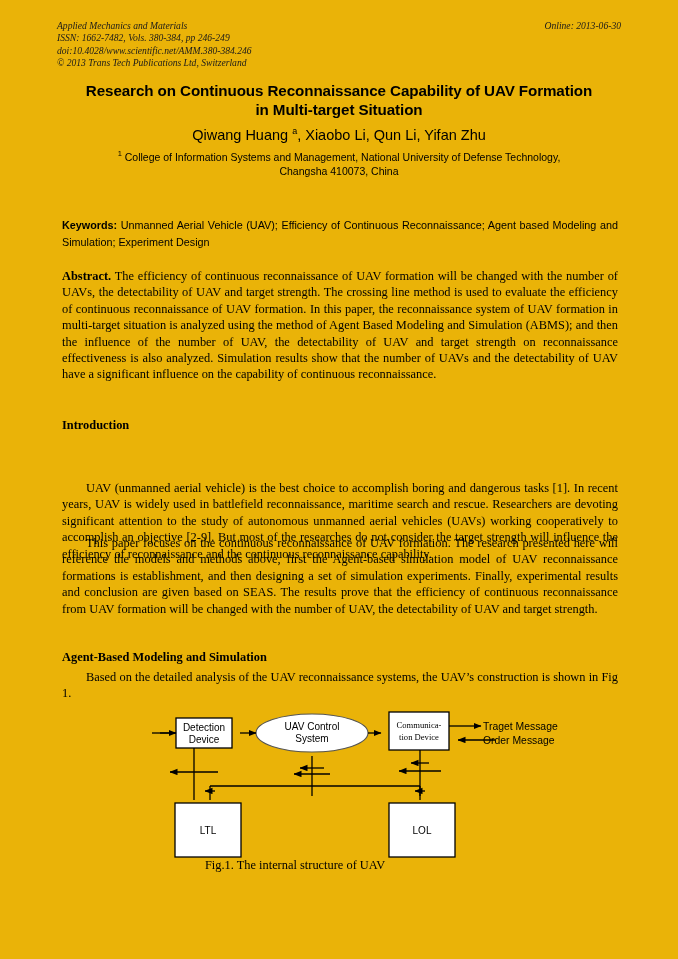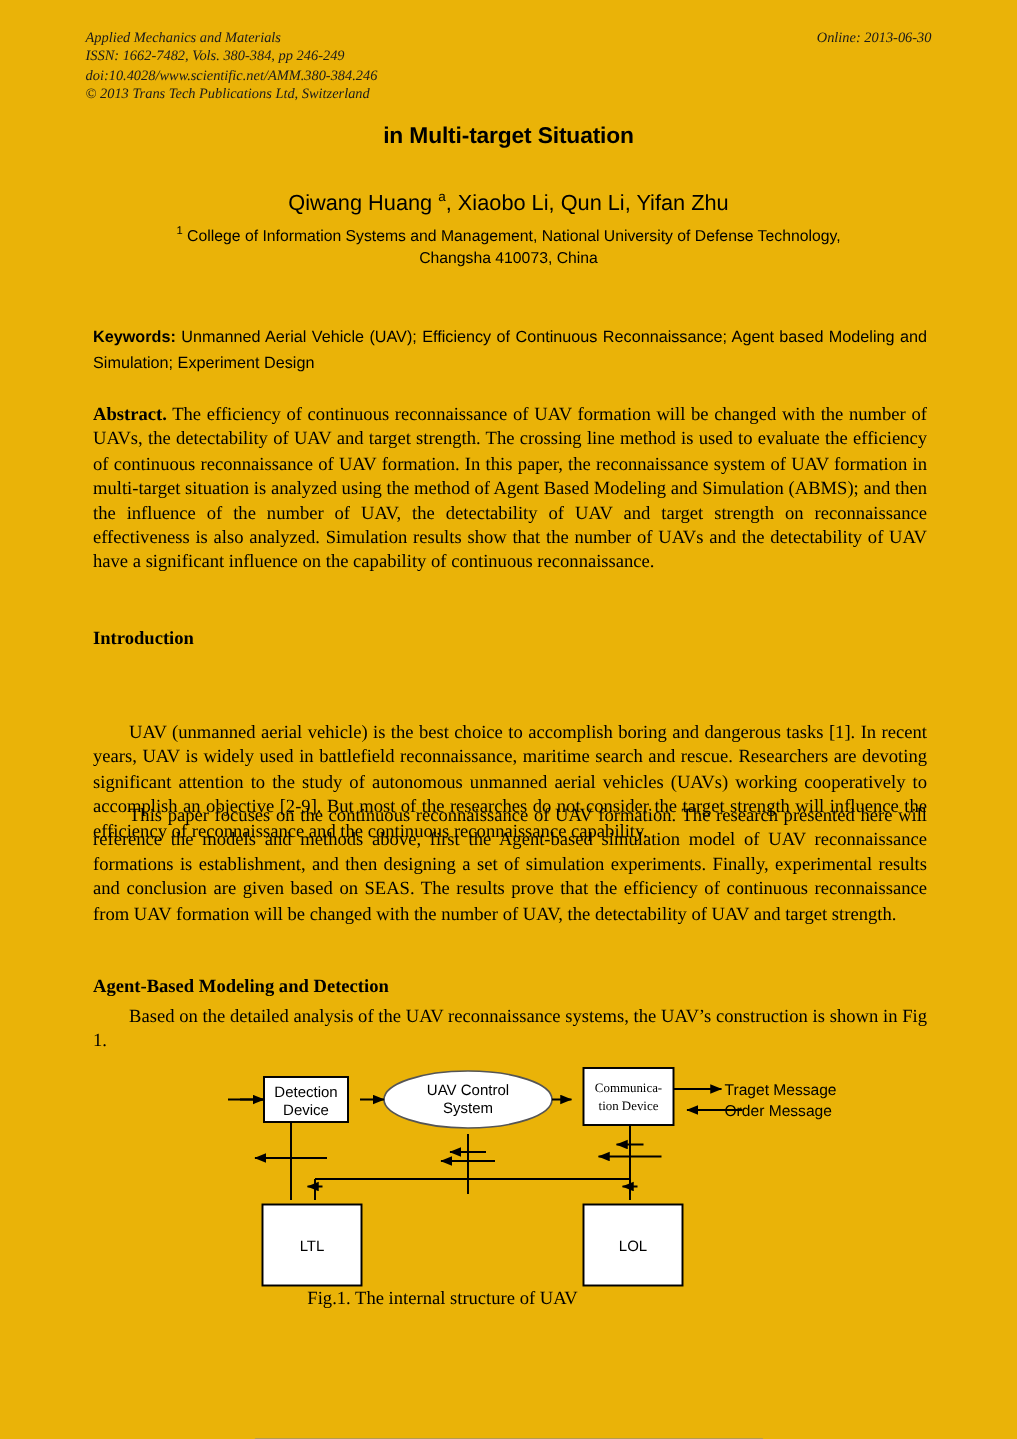--- a/index.html
+++ b/index.html
@@ -193,20 +193,21 @@
 
   <div class="journal-header">
     <div class="line">Applied Mechanics and Materials</div>
     <div class="line">ISSN: 1662-7482, Vols. 380-384, pp 246-249</div>
     <div class="line">doi:10.4028/www.scientific.net/AMM.380-384.246</div>
     <div class="line">© 2013 Trans Tech Publications Ltd, Switzerland</div>
     <div class="online">Online: 2013-06-30</div>
   </div>
 
   <div class="title">
+    <div>Research on Continuous Reconnaissance Capability of UAV Formation</div>
     <div>in Multi-target Situation</div>
   </div>
 
   <div class="authors">
     <span>Qiwang Huang </span><sup>a</sup><span>, Xiaobo Li, Qun Li, Yifan Zhu</span>
   </div>
 
   <div class="affiliation">
     <sup>1</sup><span> College of Information Systems and Management, National University of Defense Technology,</span>
     <div>Changsha 410073, China</div>
@@ -218,21 +219,21 @@
   </div>
 
   <div class="abstract">
     <b>Abstract.</b><span> The efficiency of continuous reconnaissance of UAV formation will be changed with the number of UAVs, the detectability of UAV and target strength. The crossing line method is used to evaluate the efficiency of continuous reconnaissance of UAV formation. In this paper, the reconnaissance system of UAV formation in multi-target situation is analyzed using the method of Agent Based Modeling and Simulation (ABMS); and then the influence of the number of UAV, the detectability of UAV and target strength on reconnaissance effectiveness is also analyzed. Simulation results show that the number of UAVs and the detectability of UAV have a significant influence on the capability of continuous reconnaissance.</span>
   </div>
 
   <div class="sec-heading" id="intro-heading">Introduction</div>
   <div class="body-par" id="intro-p1">UAV (unmanned aerial vehicle) is the best choice to accomplish boring and dangerous tasks [1]. In recent years, UAV is widely used in battlefield reconnaissance, maritime search and rescue. Researchers are devoting significant attention to the study of autonomous unmanned aerial vehicles (UAVs) working cooperatively to accomplish an objective [2-9]. But most of the researches do not consider the target strength will influence the efficiency of reconnaissance and the continuous reconnaissance capability.</div>
   <div class="body-par" id="intro-p2">This paper focuses on the continuous reconnaissance of UAV formation. The research presented here will reference the models and methods above, first the Agent-based simulation model of UAV reconnaissance formations is establishment, and then designing a set of simulation experiments. Finally, experimental results and conclusion are given based on SEAS. The results prove that the efficiency of continuous reconnaissance from UAV formation will be changed with the number of UAV, the detectability of UAV and target strength.</div>
 
-  <div class="sec-heading" id="abms-heading">Agent-Based Modeling and Detection</div>
+  <div class="sec-heading" id="abms-heading">Agent-Based Modeling and Simulation</div>
   <div class="body-par" id="abms-p1">Based on the detailed analysis of the UAV reconnaissance systems, the UAV’s construction is shown in Fig 1.</div>
 
   <div class="figure">
     <svg width="678" height="185" viewBox="0 0 678 185" xmlns="http://www.w3.org/2000/svg">
       <defs>
         <marker id="arrowR" markerWidth="8" markerHeight="8" refX="7.5" refY="3.2" orient="auto" markerUnits="userSpaceOnUse">
           <path d="M0,0 L8,3.2 L0,6.4 z" fill="#000"></path>
         </marker>
         <marker id="arrowL" markerWidth="8" markerHeight="8" refX="7.5" refY="3.2" orient="auto" markerUnits="userSpaceOnUse">
           <path d="M0,0 L8,3.2 L0,6.4 z" fill="#000"></path>

